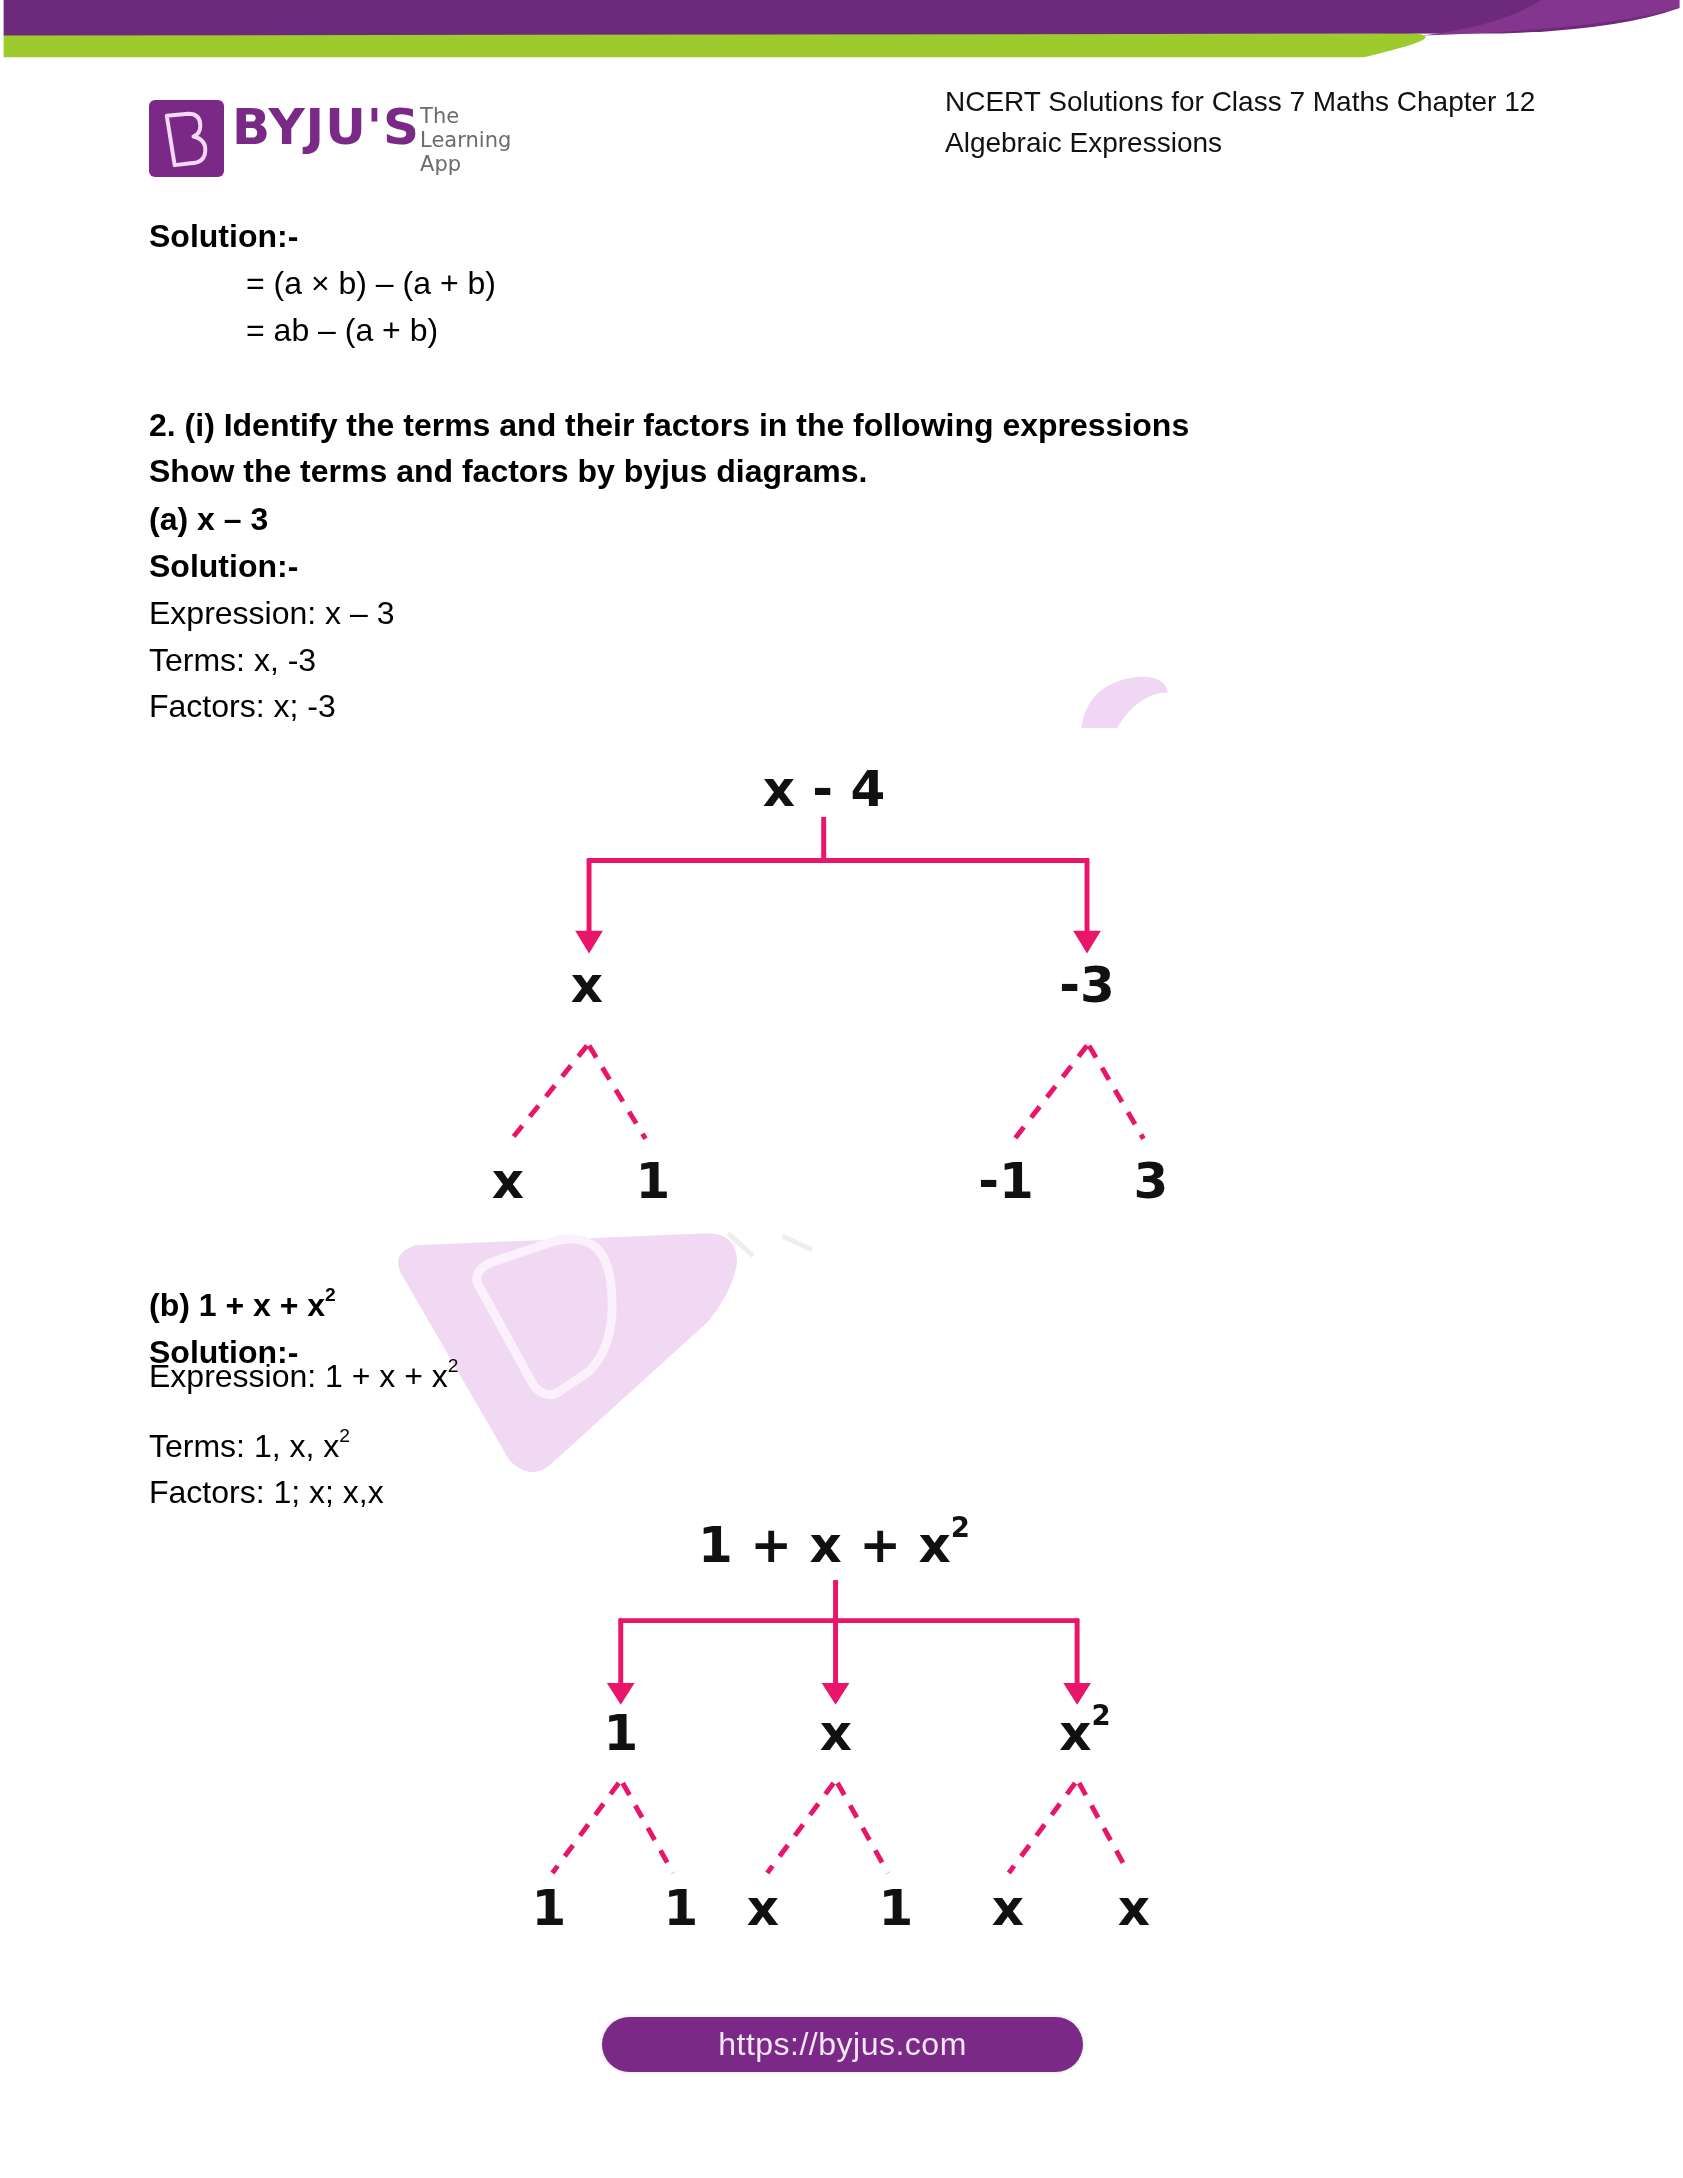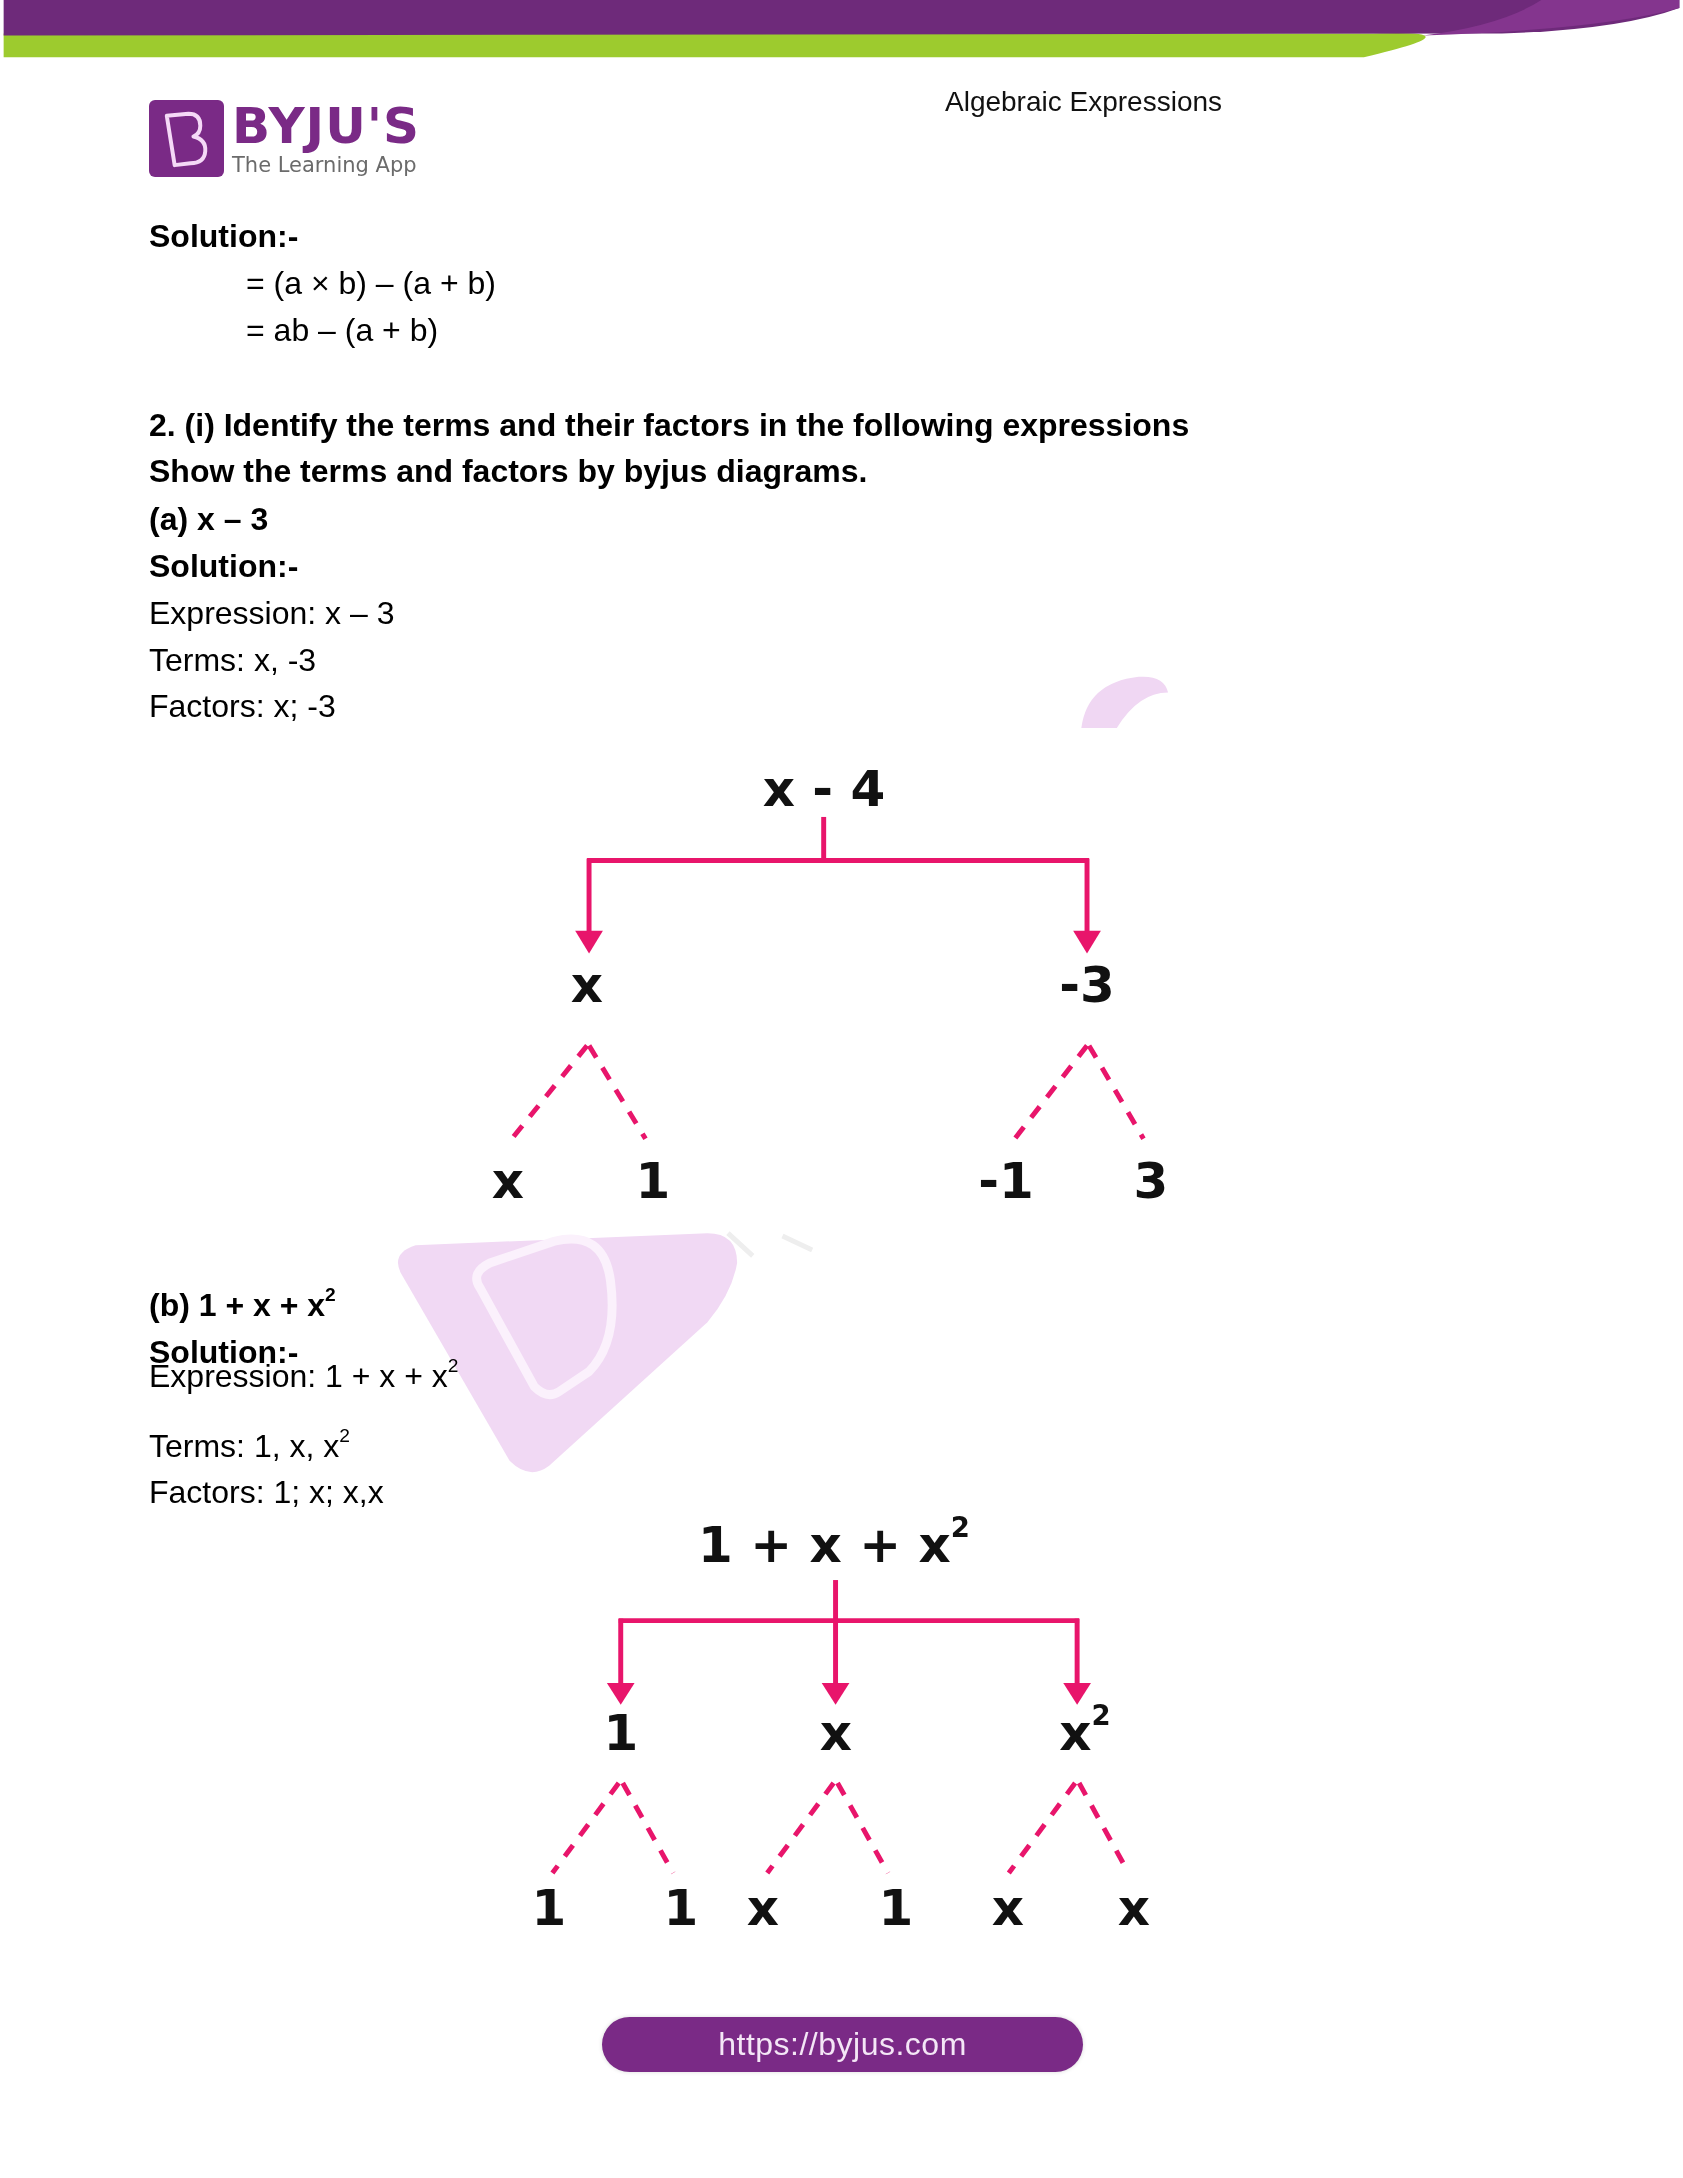--- a/index.html
+++ b/index.html
@@ -7,21 +7,21 @@
     body { position: relative; font-family: "Liberation Sans", sans-serif; color: #000; }
 
     
     .header-band { position: absolute; left: 0; top: 0; width: 1683px; height: 69px; }
     .header-band svg { display: block; }
 
     
     .logo { position: absolute; left: 149px; top: 99px; width: 287px; height: 79px; display: flex; align-items: center; }
     .logo-mark { width: 75px; height: 77px; background: #7a2a86; border-radius: 6px; position: relative; flex: none; }
     .logo-mark svg { position: absolute; left: 0; top: 0; }
-    .logo-text { margin-left: 8px; display: flex; flex-direction: column; }
+    .logo-text { margin-left: 8px; display: flex; flex-direction: row; }
     .logo-brand { font-family: "DejaVu Sans", sans-serif; font-weight: bold; font-size: 50px; color: #7a2a86; line-height: 50px; letter-spacing: 1px; }
     .logo-tag { font-family: "DejaVu Sans", sans-serif; font-size: 21px; color: #6b6b6b; line-height: 24px; margin-top: 2px; }
 
     
     .doc-title { position: absolute; left: 945px; top: 81px; font-size: 28px; line-height: 41px; color: #111; font-family: "Liberation Sans", sans-serif; }
     .doc-title div { white-space: nowrap; }
 
     
     .txt { position: absolute; font-size: 32px; line-height: 47px; white-space: nowrap; font-family: "Liberation Sans", sans-serif; }
     .bold { font-weight: bold; }
@@ -57,20 +57,21 @@
       <path d="M18 16 L40 14 Q52 14 52 26 Q52 34 45 37 Q58 40 57 52 Q56 64 42 64 L26 66 Z" fill="none" stroke="#f5d9f7" stroke-width="4" stroke-linejoin="round"></path>
     </svg>
   </div>
   <div class="logo-text">
     <span class="logo-brand">BYJU'S</span>
     <span class="logo-tag">The Learning App</span>
   </div>
 </div>
 
 <div class="doc-title">
+  <div>NCERT Solutions for Class 7 Maths Chapter 12</div>
   <div>Algebraic Expressions</div>
 </div>
 
 <svg class="wm" style="left:1069px; top:665px;" width="139" height="69" viewBox="0 0 140 70">
   <path d="M12 64 Q18 18 70 12 Q96 10 100 28 Q70 28 48 64 Z" fill="#f0d7f3"></path>
 </svg>
 <svg class="wm" style="left:381px; top:1233px;" width="366" height="243" viewBox="0 0 370 245">
   <path d="M20 40 Q10 20 35 12 L330 0 Q360 0 360 30 Q355 60 330 90 L170 235 Q150 250 130 230 Z" fill="#f1d9f4"></path>
   <path d="M100 55 Q90 40 110 30 L175 8 Q225 -4 232 48 Q240 110 210 140 L180 160 Q168 168 155 155 Z" fill="none" stroke="#fbf1fc" stroke-width="9" stroke-linejoin="round"></path>
 </svg>

